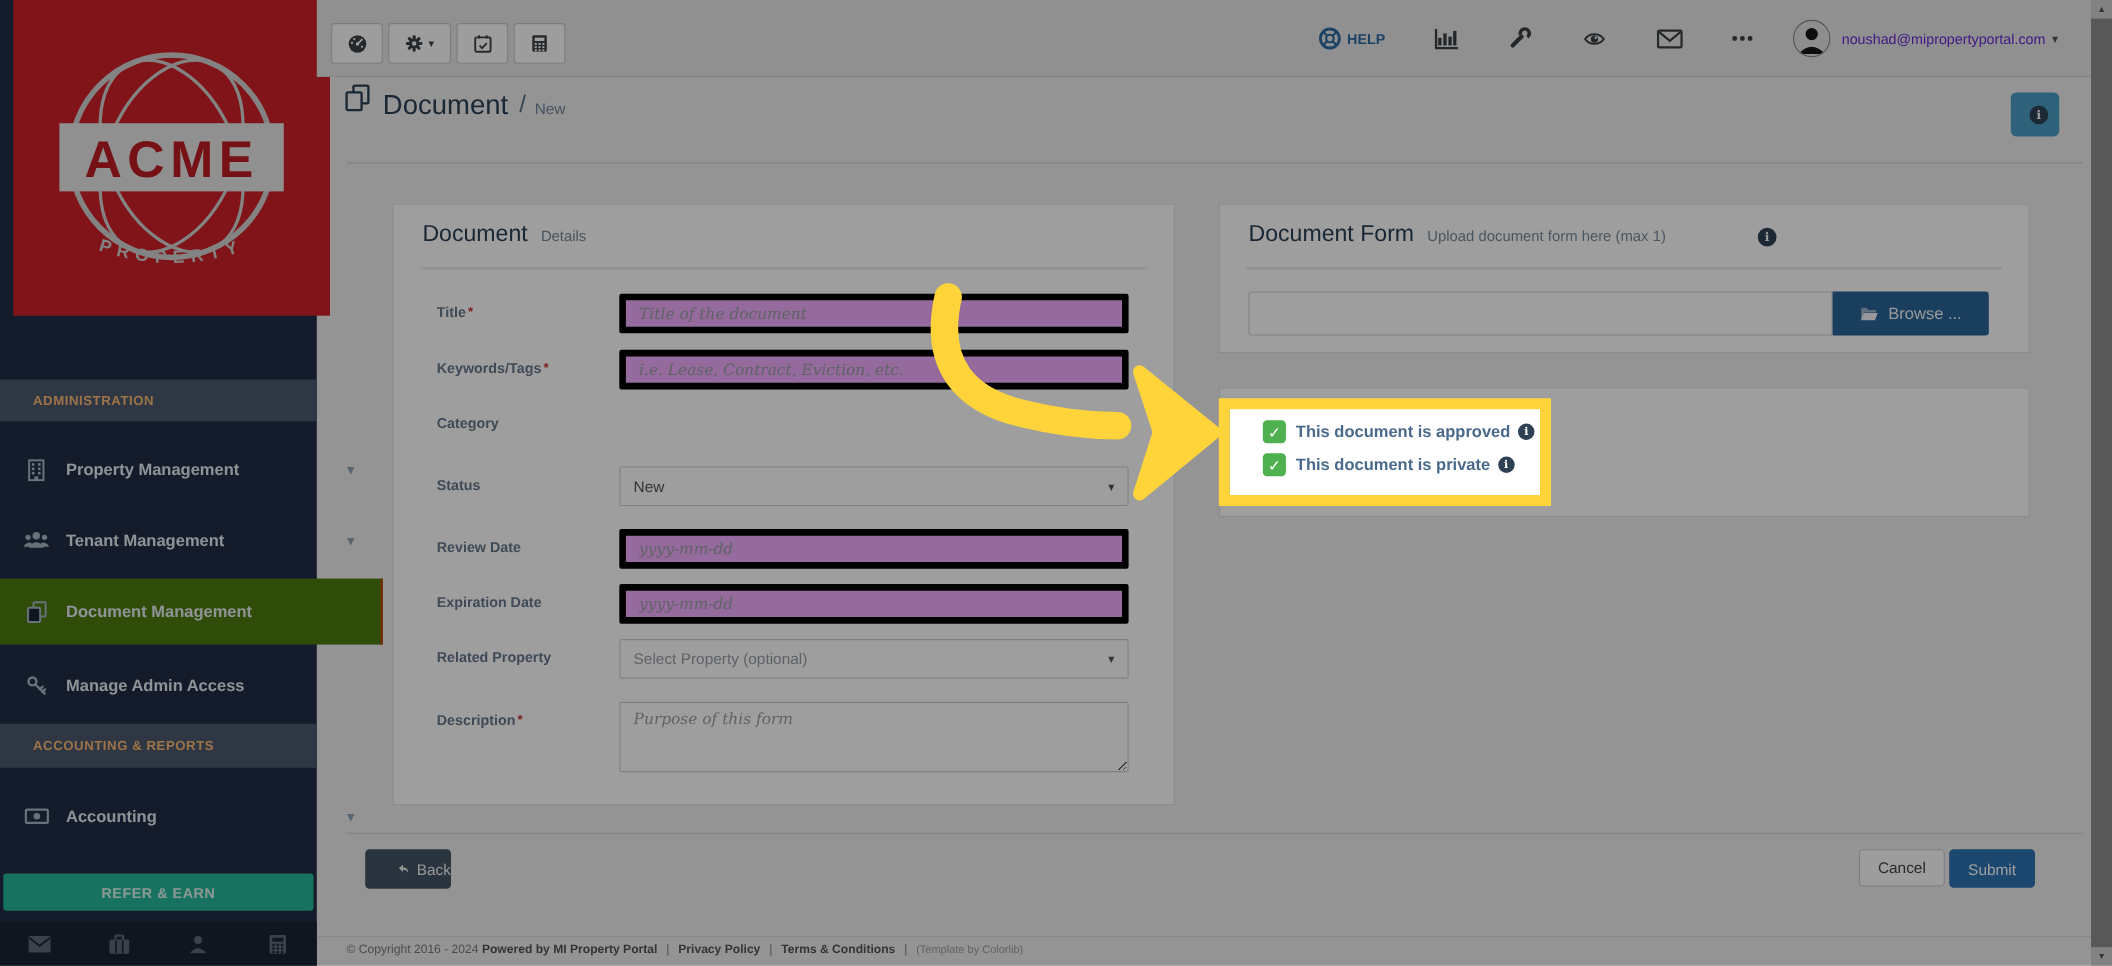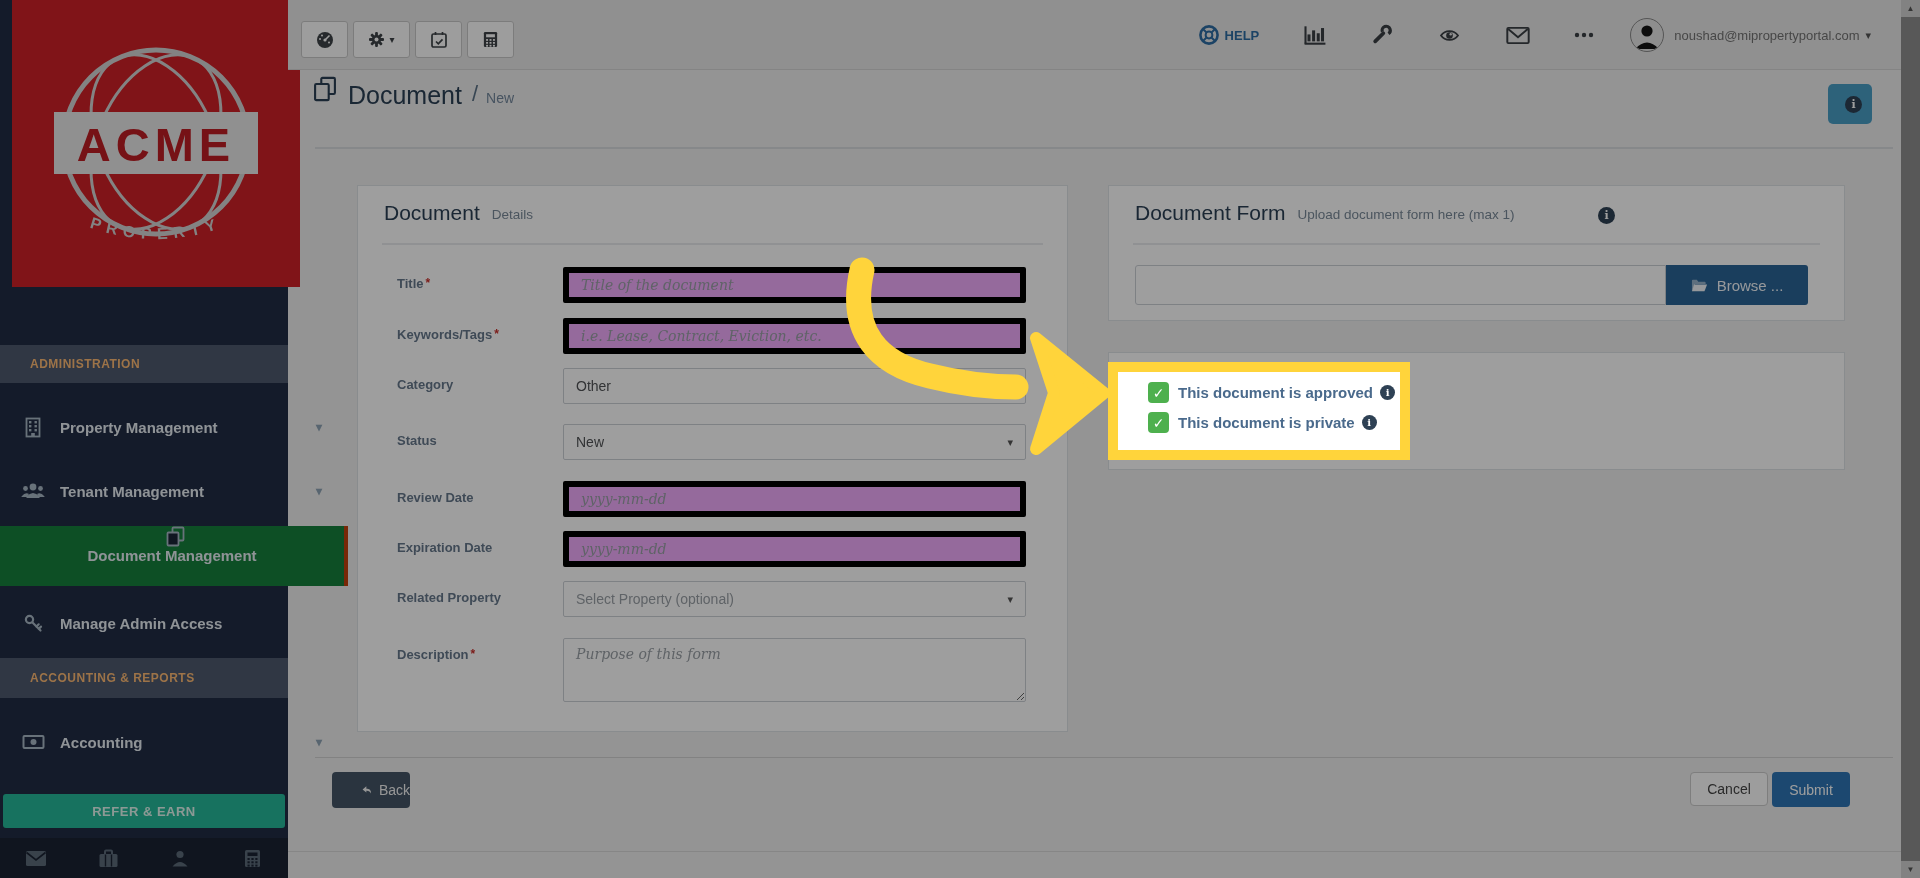--- a/index.html
+++ b/index.html
@@ -12,41 +12,41 @@
   .logo-block { position:absolute; left:0; top:0; width:288px; height:287px; background:#CF2127;margin-left:12px; }
   .nav-section { position:absolute; left:0; width:288px; background:#4E5A6E; color:#fdba74;
                  font-size:12px; font-weight:bold; letter-spacing:.5px; display:flex; align-items:center;
                  padding-left:30px; }
   .sec-admin { top:345px; height:38px; }
   .sec-acct  { top:658px; height:40px; }
   .nav-item { position:absolute; left:0; width:348px; height:58px; display:flex; align-items:center;
               color:#E7EDF3; font-size:15px; font-weight:600; cursor:pointer; }
   .nav-item .nav-ico { width:26px; margin-left:20px; margin-right:14px; color:#A9B8C5; display:flex; justify-content:center; }
   .nav-item .nav-caret { position:absolute; right:26px; color:#8FA3B5; font-size:12px; }
-  .nav-item.active { background:#15803d; border-right:4px solid #c2410c; height:60px;flex-direction:column; }
+  .nav-item.active { background:#4d7c0f; border-right:2px solid #c2410c; height:60px; }
   .refer-btn { position:absolute; left:3px; top:794px; width:282px; height:34px; background:#26B99A;
                color:#E3F7F0; font-size:13px; font-weight:bold; letter-spacing:.5px; border:none;
                border-radius:3px; display:flex; align-items:center; justify-content:center; cursor:pointer; }
   .side-footer { position:absolute; left:0; top:838px; width:288px; height:40px; background:#1A2232;
                  display:flex; align-items:center; }
   .side-footer .cell { width:72px; display:flex; justify-content:center; color:#5C6B7A; cursor:pointer; }
 
   
   .topbar { position:absolute; left:288px; top:0; width:1613px; height:70px; background:#E9E9E9;
             border-bottom:1px solid #D5D5D5; }
   .tool-group { position:absolute; left:13px; top:21px; display:flex; gap:5px; }
   .tool-btn { height:37px; background:#FDFDFD; border:1px solid #C9C9C9; border-radius:3px;
               display:flex; align-items:center; justify-content:center; gap:4px; color:#3E4347; cursor:pointer; }
   .tb1{width:47px;} .tb2{width:57px;} .tb3{width:47px;} .tb4{width:47px;}
   .top-right { position:absolute; right:30px; top:0; height:70px; display:flex; align-items:center; }
   .help-wrap { display:flex; align-items:center; gap:5px; color:#2E6DA4; font-weight:bold; font-size:13px; cursor:pointer; }
   .top-ico { color:#3A3F44; margin-left:44px; cursor:pointer; display:flex; align-items:center; }
   .avatar { width:34px; height:34px; border-radius:50%; background:#E6E6E6; border:1px solid #8A8A8A;
             margin-left:36px; overflow:hidden; cursor:pointer; flex:none; }
-  .user-email { margin-left:10px; font-size:13px; color:#737373; cursor:pointer; }
+  .user-email { margin-left:10px; font-size:13px; color:#6d28d9; cursor:pointer; }
   .user-caret { margin-left:6px; color:#555; font-size:11px; cursor:pointer; }
 
   
   .crumb { position:absolute; left:312px; top:76px; display:flex; align-items:flex-end; color:#2A3F54; }
   .crumb .c-ico { margin-right:10px; margin-bottom:2px; }
   .crumb .c-title { font-size:25px; font-weight:500; line-height:1; }
   .crumb .c-sep { font-size:22px; color:#5B7186; margin:0 8px 1px 10px; }
   .crumb .c-page { font-size:14px; color:#73879C; margin-bottom:2px; }
   .head-divider { position:absolute; left:315px; top:147px; width:1578px; height:2px; background:#D8DCDF; }
   .info-btn { position:absolute; left:1828px; top:84px; width:44px; height:40px; background:#4A9EC6;
@@ -408,26 +408,20 @@
     <div class="f-label" style="top:141px">
       <span>Keywords/Tags</span><span class="req">*</span>
     </div>
     <div class="f-ctrl" style="top:132px">
       <input class="txt-input" placeholder="i.e. Lease, Contract, Eviction, etc." style="">
     </div>
 
     <div class="f-label" style="top:191px">
       <span>Category</span>
     </div>
-    <div class="f-ctrl" style="top:182px">
-      <div class="sel">
-        <span>Other</span>
-        <span class="sel-caret">▾</span>
-      </div>
-    </div>
 
     <div class="f-label" style="top:247px">
       <span>Status</span>
     </div>
     <div class="f-ctrl" style="top:238px">
       <div class="sel">
         <span>New</span>
         <span class="sel-caret">▾</span>
       </div>
     </div>
@@ -502,20 +496,30 @@
   <button class="back-btn">
     <svg width="16" height="14" viewBox="0 0 17 15" fill="#F2F2F2">
         <path d="M7.5 1 L1 6.5 L7.5 12 V8.8 C11.5 8.6 13.8 10 15.5 13.5 C15.9 7.5 12.5 5.2 7.5 5.2 Z"></path>
       </svg>
     <span>Back</span>
   </button>
   <button class="cancel-btn">Cancel</button>
   <button class="submit-btn">Submit</button>
 
   <div class="footer-divider"></div>
+  <div class="footer">
+    <span>© Copyright 2016 - 2024</span>
+    <b>Powered by MI Property Portal</b>
+    <span class="f-pipe">|</span>
+    <span class="f-link">Privacy Policy</span>
+    <span class="f-pipe">|</span>
+    <span class="f-link">Terms &amp; Conditions</span>
+    <span class="f-pipe">|</span>
+    <span class="f-credit">(Template by Colorlib)</span>
+  </div>
 
   <div class="scrollbar">
     <div class="sb-btn sb-up">▲</div>
     <div class="sb-thumb"></div>
     <div class="sb-btn sb-down">▼</div>
   </div>
 
   <div class="spotlight"></div>
   <div class="highlight-box"></div>
   <svg class="callout-arrow" width="1920" height="878" viewBox="0 0 1920 878">

